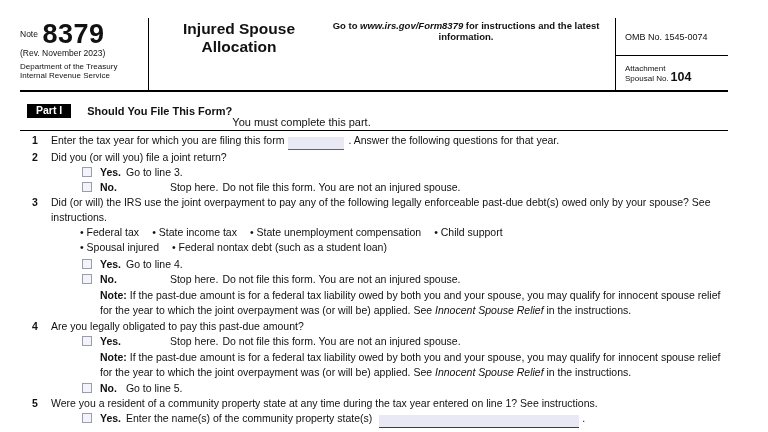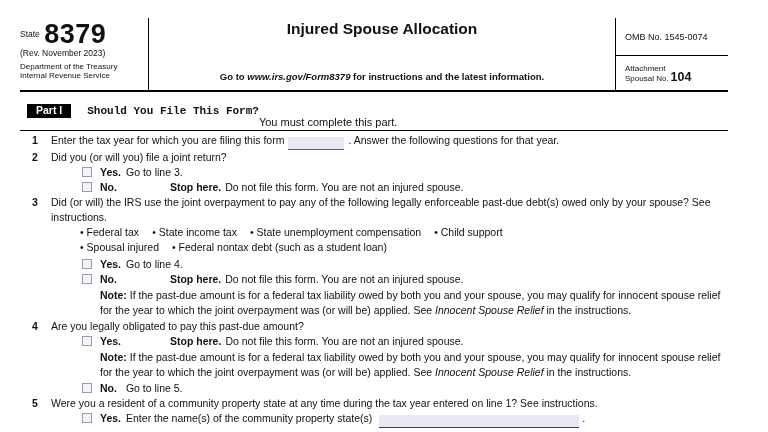--- a/index.html
+++ b/index.html
@@ -12,55 +12,55 @@
   }
   
   .hdr { display:flex; align-items:stretch; height:72px; }
   .hdr-left { width:128px; padding-top:4px; }
   .form-word { font-size:8.5px; vertical-align:6px; }
   .form-num  { font-size:27px; font-weight:bold; letter-spacing:0.5px; line-height:24px; }
   .rev   { font-size:8.5px; margin-top:1px; }
   .dept  { font-size:8px; margin-top:4px; line-height:9px; }
   .hdr-center {
     flex:1; border-left:1.5px solid #000; border-right:1.5px solid #000;
-    display:flex; flex-direction:column; justify-content:space-between;
+    display:flex; justify-content:space-between;
     text-align:center; padding:2px 6px 8px 6px;
   }
   .title { font-size:15.5px; font-weight:bold; }
   .goto  { font-size:9.5px; font-weight:bold; }
   .goto .url { font-style:italic; }
   .hdr-right { width:112px; display:flex; flex-direction:column; font-size:9px; }
   .omb-cell { flex:1.1; display:flex; align-items:center; padding-left:9px; border-bottom:1.5px solid #000; }
   .att-cell { flex:1; display:flex; align-items:center; padding-left:9px; }
   .att-text { font-size:8px; line-height:9px; }
   .att-num  { font-size:12.5px; font-weight:bold; margin-left:2px; }
   
   .partbar {
     border-top:2.5px solid #000; border-bottom:1.5px solid #000;
     display:flex; align-items:center; padding:1px 0 2px 0; margin-top:0px;
   }
   .part-chip {
     background:#000; color:#fff; font-weight:bold; font-size:10.5px;
     padding:0.5px 9px 1.5px 9px; margin-left:7px; margin-right:16px;
   }
-  .part-title { font-weight:bold; font-size:11px;font-family:Liberation Mono, monospace; }
+  .part-title { font-weight:bold; font-size:11px; }
   .part-sub   { font-size:11px;margin-top:23px; }
   
   .body { font-size:10.5px; line-height:15px; padding-top:2px; }
   .qrow { display:flex; }
   .qnum { width:13px; min-width:13px; margin-left:12px; font-weight:bold; }
   .qtext { flex:1; padding-left:6px; }
   .cbrow { margin-left:62px; display:flex; align-items:flex-start; }
   .checkbox {
     display:inline-block; width:10px; height:10px; margin:2px 8px 0 0;
     border:1px solid #9b9bac; background:#f3f3fb; flex:0 0 auto;
   }
   .cb-label { font-weight:bold; margin-right:5px; white-space:nowrap; }
   .cb-label.wide { margin-right:9px; }
-  .cb-bold { font-weight:bold; margin-right:4px;padding-left:44px; }
+  .cb-bold { font-weight:normal; margin-right:4px;padding-left:44px; }
   .bullets { margin-left:60px; }
   .bullet-item { margin-right:13px; }
   .bullet-item::before { content:"• "; }
   .note { margin-left:80px; max-width:646px; margin-top:1px; margin-bottom:1px; }
   .note-label { font-weight:bold; }
   .note-italic { font-style:italic; }
   .fill-field {
     display:inline-block; background:#e9e9f6; border:none;
     border-bottom:1.2px solid #62626e; height:13px; vertical-align:-3px;
     font-family:inherit; font-size:10.5px; padding:0 2px; margin:0 4px;
@@ -69,21 +69,21 @@
   .field-states { width:200px; border-bottom-color:#3c3c44; margin-left:7px; margin-right:3px; }
 </style>
 </head>
 <body>
 
 <div class="page">
 
   <div class="hdr">
     <div class="hdr-left">
       <div>
-        <span class="form-word">State</span>
+        <span class="form-word">Note</span>
         <span class="form-num">8379</span>
       </div>
       <div class="rev">(Rev. November 2023)</div>
       <div class="dept">
         <div>Department of the Treasury</div>
         <div>Internal Revenue Service</div>
       </div>
     </div>
     <div class="hdr-center">
       <div class="title">Injured Spouse Allocation</div>

